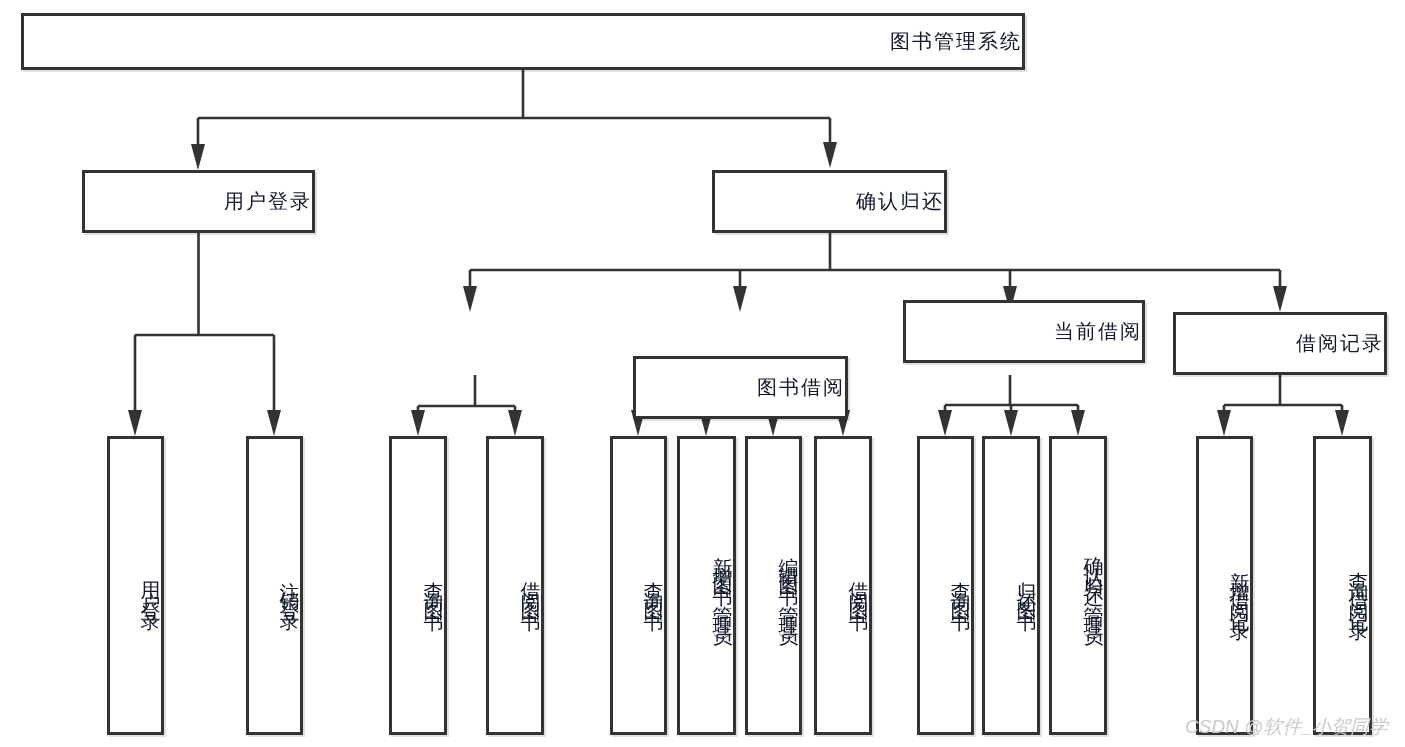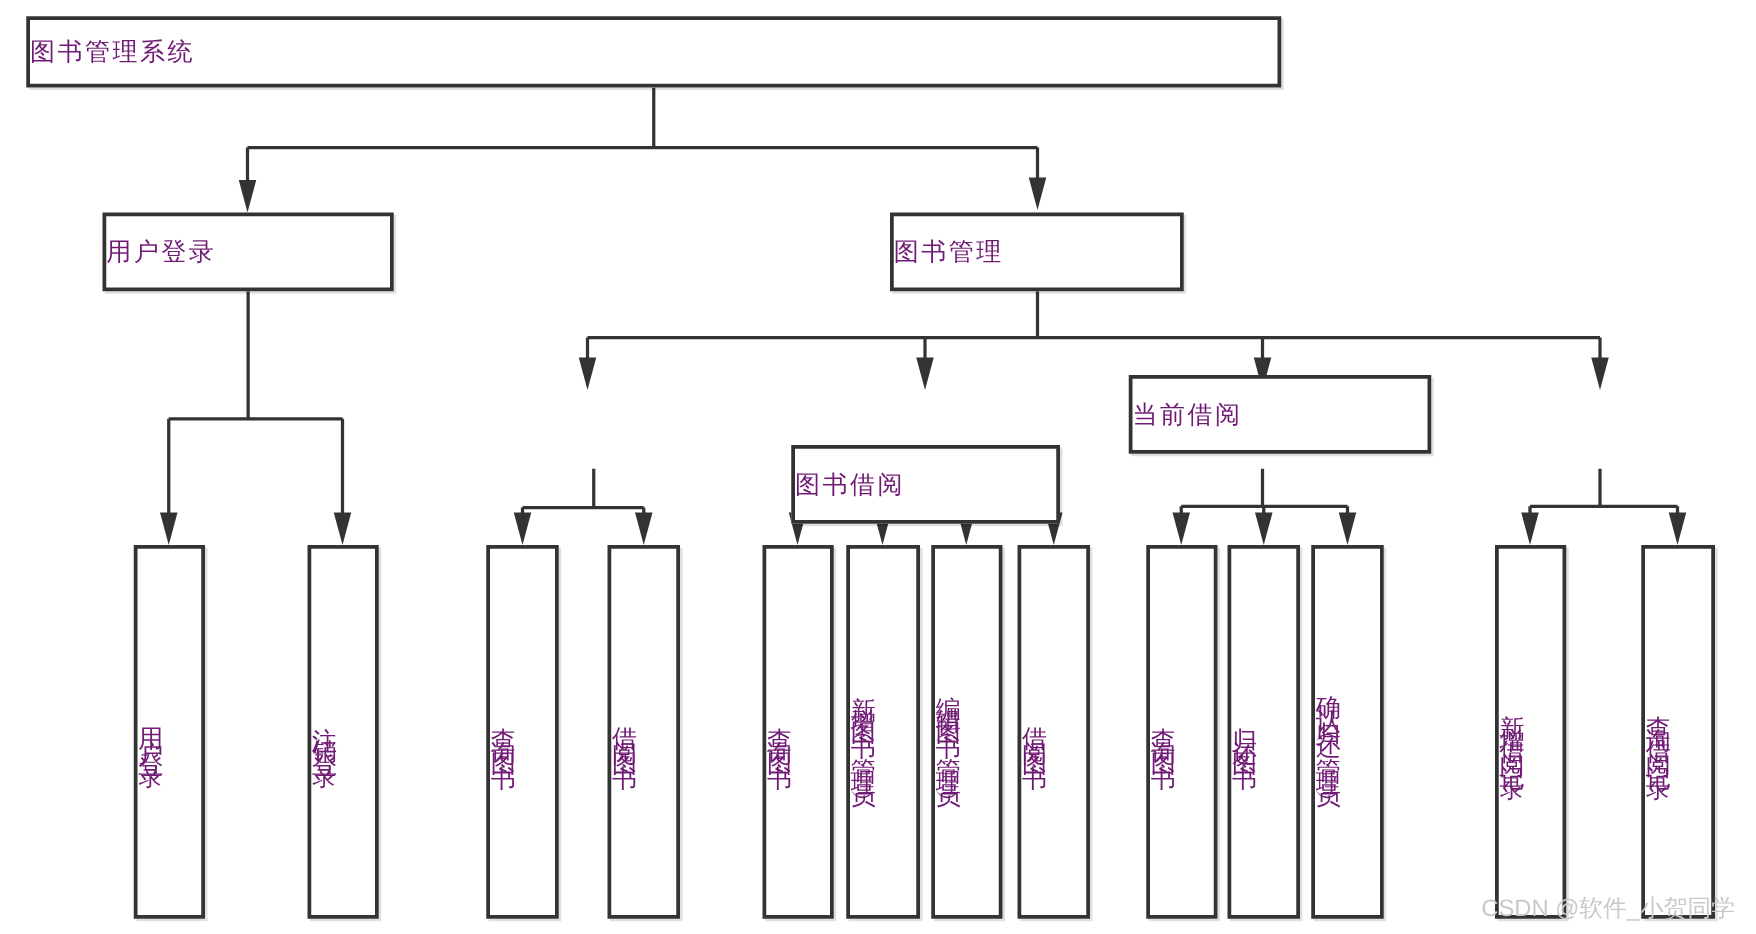--- a/index.html
+++ b/index.html
@@ -19,24 +19,24 @@
     position: absolute;
     left: 0; top: 0;
     width: 1405px;
     height: 747px;
   }
   .node {
     position: absolute;
     box-sizing: border-box;
     border: 3px solid #333333;
     background: #ffffff;
-    color: #701a75;
+    color: #0f172a;
     display: flex;
     align-items: center;
-    justify-content: flex-start;
+    justify-content: flex-end;
     box-shadow: 2px 2px 0 rgba(0,0,0,0.12);
   }
   .node.h {
     font-size: 20px;
     letter-spacing: 2px;
     white-space: nowrap;
   }
   .node.v {
     font-size: 20px;
   }
@@ -47,20 +47,21 @@
     line-height: 1;
   }
   .watermark {
     position: absolute;
     left: 1185px;
     top: 714px;
     font-size: 19px;
     color: #c9c9c9;
     white-space: nowrap;
     z-index: 5;
+    font-style: italic;
   }
 </style>
 </head>
 <body>
 
 <div id="stage">
 
   <svg class="connectors" viewBox="0 0 1405 747" xmlns="http://www.w3.org/2000/svg">
     <g stroke="#333333" stroke-width="2.6" fill="none">
 
@@ -135,29 +136,32 @@
   </svg>
 
   <div class="node h" style="left:21px; top:13px; width:1004px; height:57px;">
     <span>图书管理系统</span>
   </div>
 
   <div class="node h" style="left:82px; top:170px; width:233px; height:63px;">
     <span>用户登录</span>
   </div>
   <div class="node h" style="left:712px; top:170px; width:235px; height:63px;">
-    <span>图书管理</span>
+    <span>确认归还</span>
   </div>
 
   <div class="node h" style="left:633px; top:312px; width:215px; height:63px;margin-top:44px;">
     <span>图书借阅</span>
   </div>
   <div class="node h" style="left:903px; top:300px; width:242px; height:63px;">
     <span>当前借阅</span>
   </div>
+  <div class="node h" style="left:1173px; top:312px; width:214px; height:63px;">
+    <span>借阅记录</span>
+  </div>
 
   <div class="node v" style="left:107px; top:436px; width:57px; height:299px;">
     <span class="vtext">用户登录</span>
   </div>
   <div class="node v" style="left:246px; top:436px; width:57px; height:299px;">
     <span class="vtext">注销登录</span>
   </div>
 
   <div class="node v" style="left:389px; top:436px; width:58px; height:299px;">
     <span class="vtext">查询图书</span>

